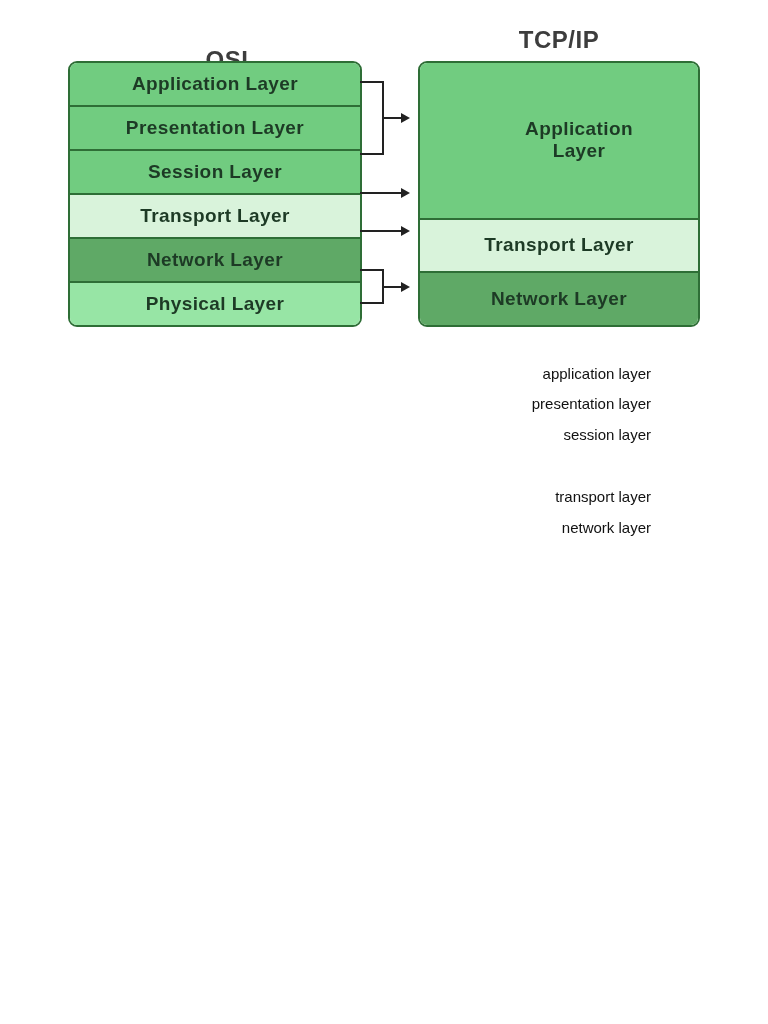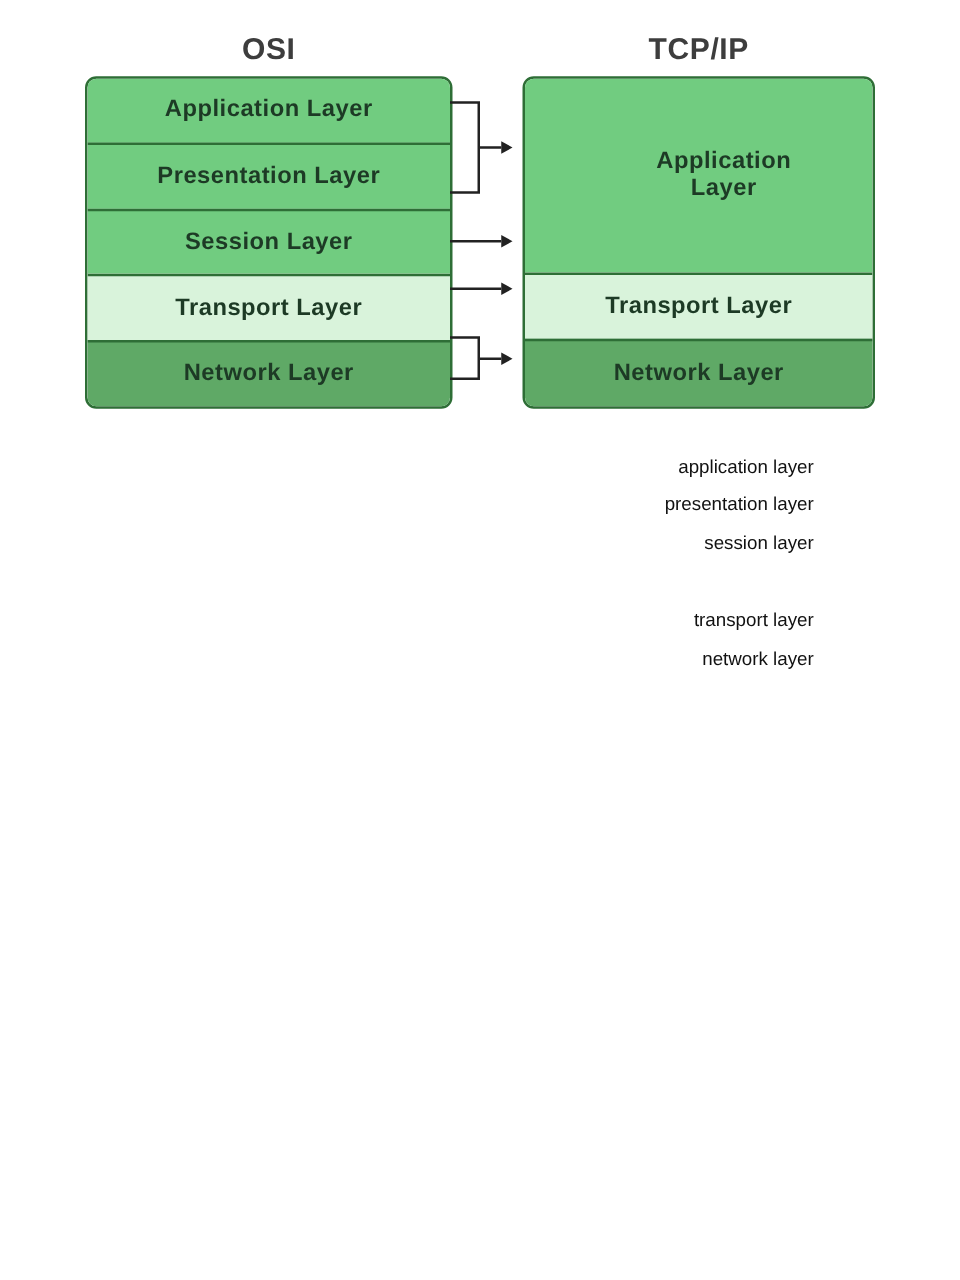--- a/index.html
+++ b/index.html
@@ -17,21 +17,21 @@
   }
   .col-title {
     position: absolute;
     top: 26px;
     font-size: 24px;
     font-weight: bold;
     color: #3d3d3d;
     letter-spacing: 0.5px;
     text-align: center;
   }
-  .osi-title   { left: 68px;  width: 294px; }
+  .osi-title   { left: 80px;  width: 294px; margin-top: 20px; }
   .tcpip-title { left: 418px; width: 282px; }
 
   .stack {
     position: absolute;
     top: 61px;
     height: 266px;
     box-sizing: border-box;
     border: 2px solid #2e6e36;
     border-radius: 9px;
     overflow: hidden;
@@ -93,20 +93,21 @@
 
   <div class="col-title osi-title">OSI</div>
   <div class="col-title tcpip-title">TCP/IP</div>
 
   <div class="stack osi-stack">
     <div class="row span-1 tone-medium">Application Layer</div>
     <div class="row span-1 tone-medium">Presentation Layer</div>
     <div class="row span-1 tone-medium">Session Layer</div>
     <div class="row span-1 tone-pale">Transport Layer</div>
     <div class="row span-1 tone-dark">Network Layer</div>
+    <div class="row span-1 tone-light">Physical Layer</div>
   </div>
 
   <div class="stack tcpip-stack">
     <div class="row span-3 tone-medium">Application
 Layer</div>
     <div class="row span-1 tone-pale">Transport Layer</div>
     <div class="row span-1 tone-dark">Network Layer</div>
   </div>
 
   <svg class="connectors" viewBox="0 0 58 280">

